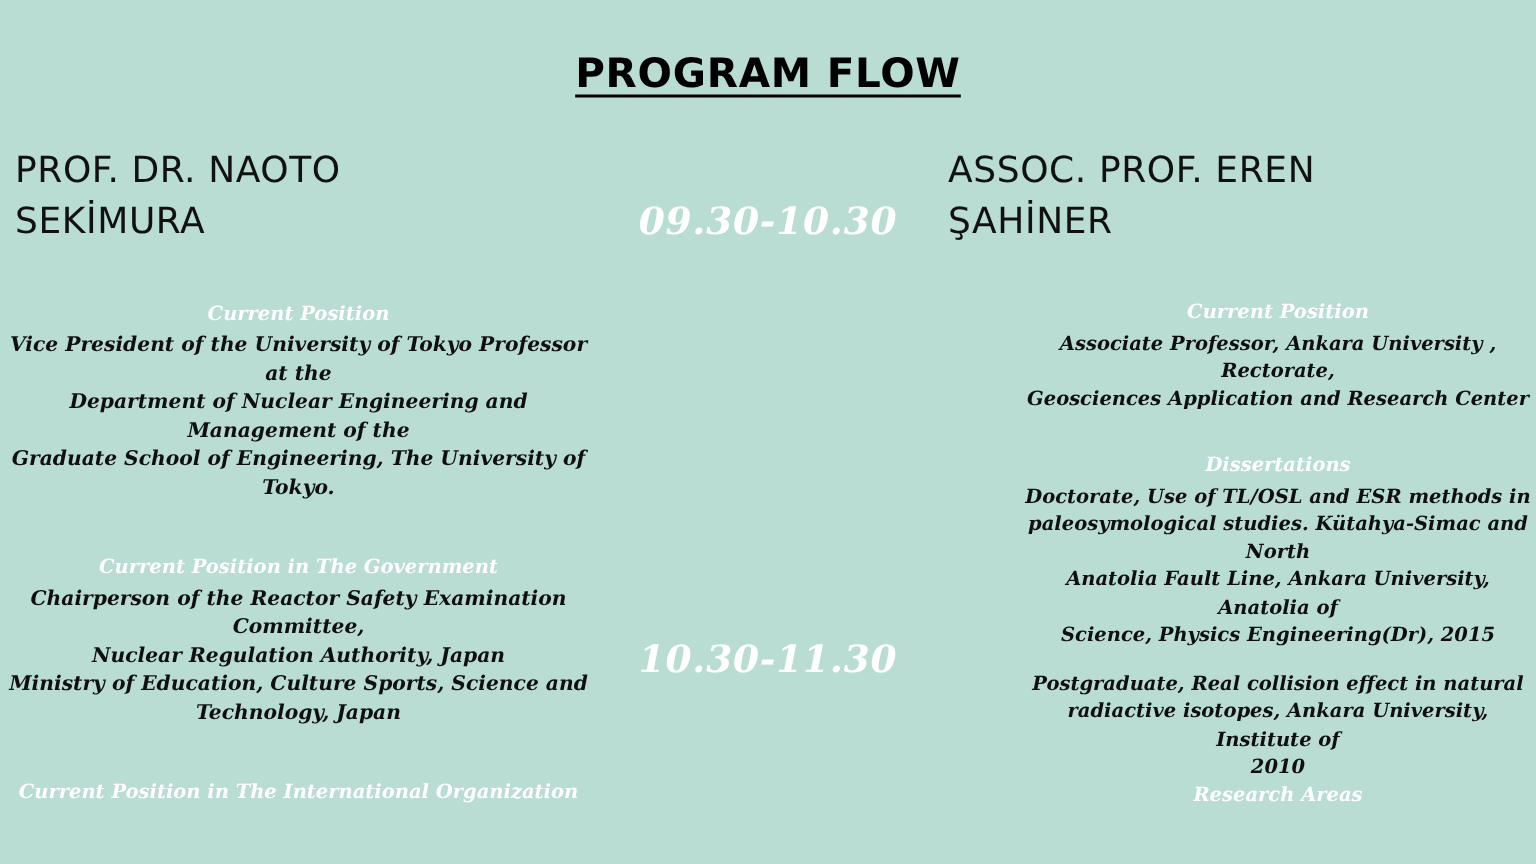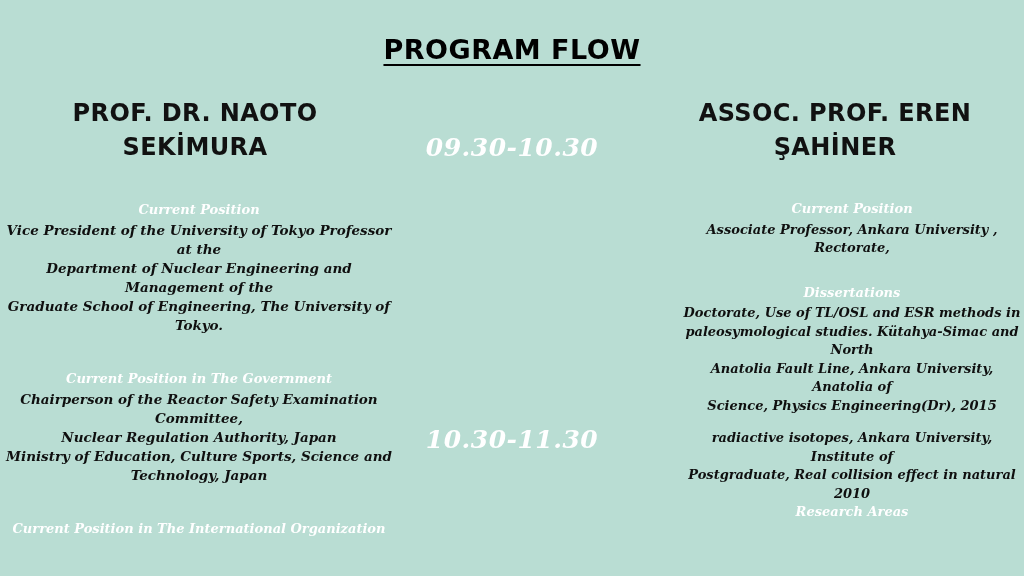--- a/index.html
+++ b/index.html
@@ -29,35 +29,35 @@
     font-weight: bold;
     font-size: 27px;
     letter-spacing: 0.5px;
     color: #000000;
     text-decoration: underline;
     text-underline-offset: 5px;
   }
   .speaker-name {
     position: absolute;
     font-family: "DejaVu Sans", sans-serif;
-    font-weight: bold;
+    font-weight: normal;
     font-size: 24px;
     line-height: 34px;
     color: #111111;
-    text-align: center;
+    text-align: left;
     letter-spacing: 0.4px;
   }
   .speaker-left {
     top: 96px;
     left: 10px;
     width: 370px;
   }
   .speaker-right {
     top: 96px;
-    left: 650px;
+    left: 632px;
     width: 370px;
   }
   .time-slot {
     position: absolute;
     font-family: "DejaVu Serif", serif;
     font-weight: bold;
     font-style: italic;
     font-size: 25px;
     color: #ffffff;
     text-align: center;
@@ -158,41 +158,42 @@
     </div>
 
   </div>
 
   <div class="col col-right">
 
     <div class="block">
       <div class="section-head">Current Position</div>
       <div class="section-body">
         <span class="nowrap-line">Associate Professor, Ankara University , Rectorate,</span>
+        <span class="nowrap-line">Geosciences Application and Research Center</span>
       </div>
     </div>
 
     <div class="gap-md"></div>
 
     <div class="block">
       <div class="section-head">Dissertations</div>
       <div class="section-body">
         <span class="nowrap-line">Doctorate, Use of TL/OSL and ESR methods in</span>
         <span class="nowrap-line">paleosymological studies. Kütahya-Simac and North</span>
         <span class="nowrap-line">Anatolia Fault Line, Ankara University, Anatolia of</span>
         <span class="nowrap-line">Science, Physics  Engineering(Dr), 2015</span>
       </div>
     </div>
 
     <div class="gap-sm"></div>
 
     <div class="block">
       <div class="section-body">
+        <span class="nowrap-line">Postgraduate, Real collision effect in natural</span>
         <span class="nowrap-line">radiactive isotopes, Ankara University, Institute of</span>
-        <span class="nowrap-line">Postgraduate, Real collision effect in natural</span>
         <span class="nowrap-line">2010</span>
       </div>
     </div>
 
     <div class="block">
       <div class="section-head">Research Areas</div>
 
     </div>
 
   </div>

